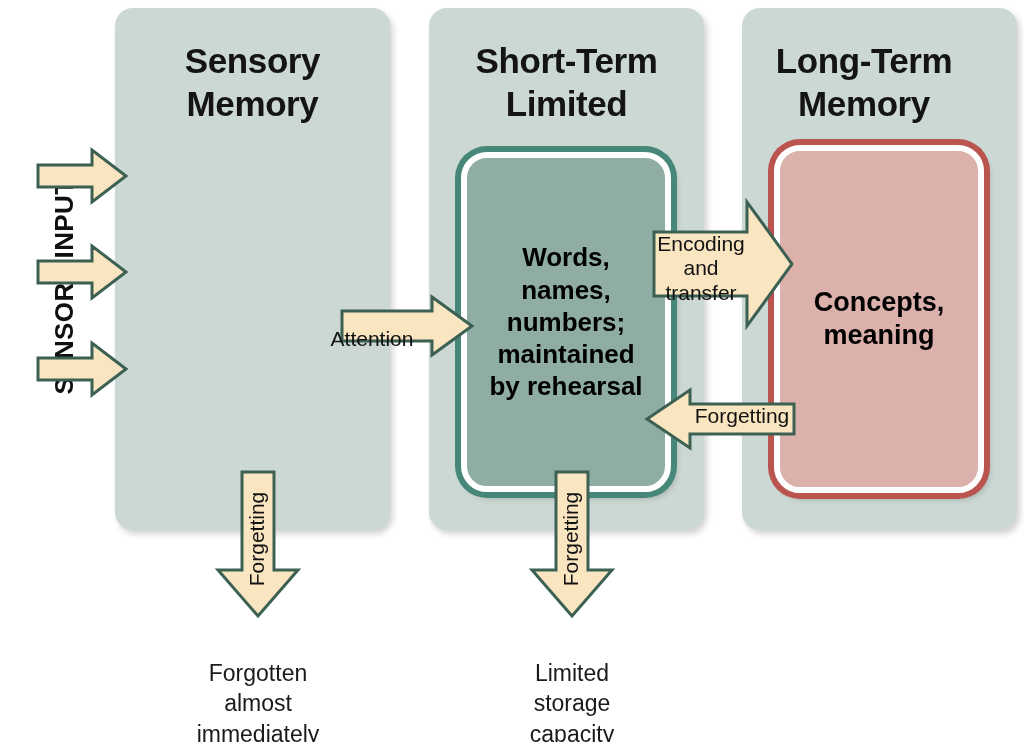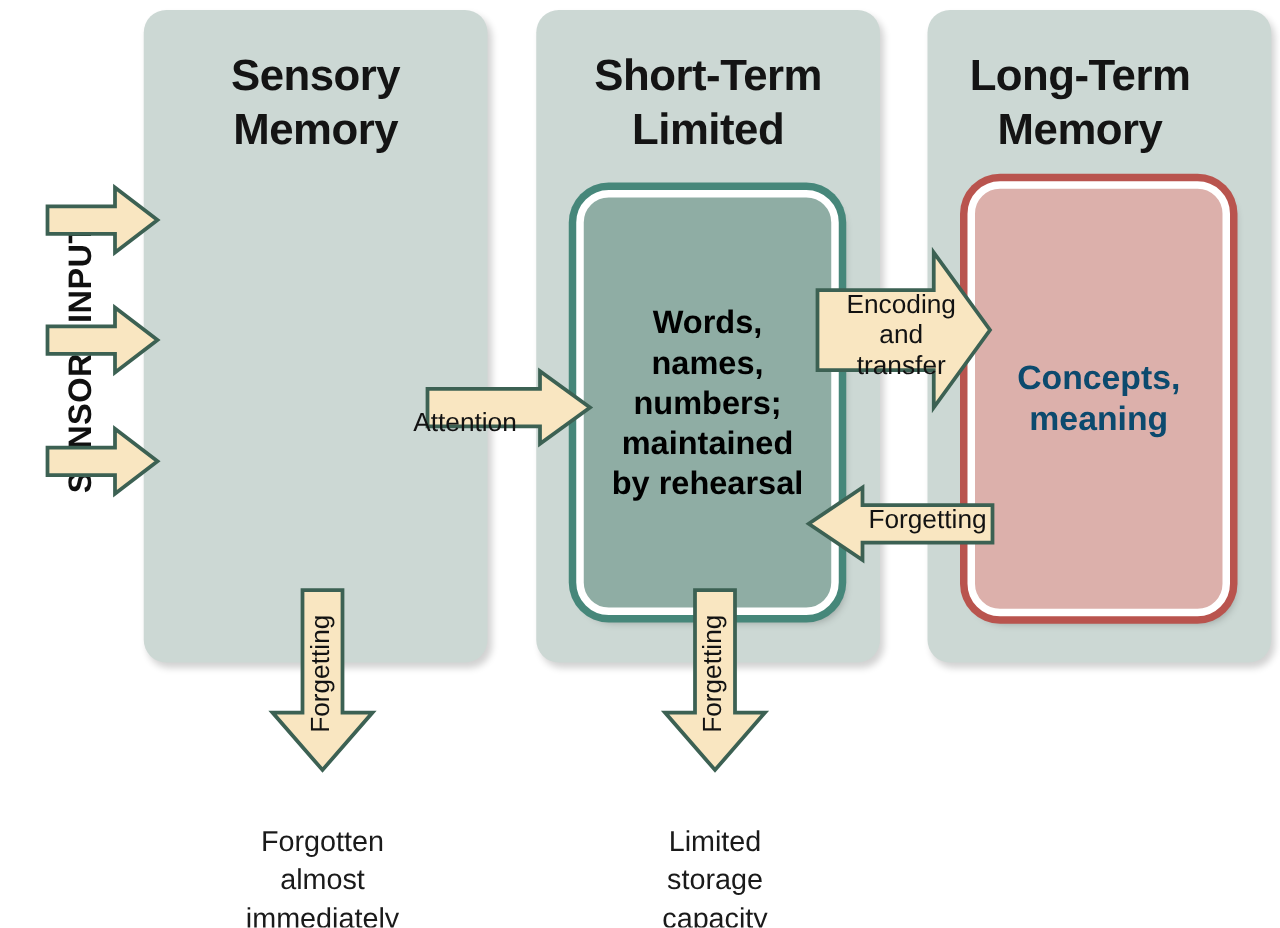--- a/index.html
+++ b/index.html
@@ -65,21 +65,21 @@
     background: #8fada4;
     border: 6px solid #ffffff;
     box-shadow: 0 0 0 6px #46877a, 4px 5px 7px rgba(0,0,0,0.28);
     color: #000000;
     font-size: 26px;
   }
   .box-ltm {
     background: #dcb0ab;
     border: 6px solid #ffffff;
     box-shadow: 0 0 0 6px #b9544e, 4px 5px 7px rgba(0,0,0,0.28);
-    color: #0c4a6e;
+    color: #000000;
     font-size: 27px;
   }
 
   
   #sensory-input-label {
     position: absolute;
     left: -61px;
     top: 271px;
     width: 250px;
     text-align: center;
@@ -175,21 +175,21 @@
   </svg>
 
   <svg class="arrow-svg" style="left:340px; top:295px;" width="134" height="62" viewBox="0 0 134 62">
     <polygon class="arrow-shape" points="2,16 92,16 92,2 132,31 92,60 92,46 2,46"></polygon>
   </svg>
   <div class="arrow-label" style="left:328px; top:311px; width:88px;margin-top:16px;">Attention</div>
 
   <svg class="arrow-svg" style="left:652px; top:200px;" width="142" height="128" viewBox="0 0 142 128">
     <polygon class="arrow-shape" points="2,32 95,32 95,2 140,64 95,126 95,96 2,96"></polygon>
   </svg>
-  <div class="arrow-label" style="left:655px; top:232px; width:92px;padding-left:20px;">Encoding
+  <div class="arrow-label" style="left:655px; top:232px; width:92px;">Encoding
 and
 transfer</div>
 
   <svg class="arrow-svg" style="left:644px; top:388px;" width="152" height="62" viewBox="0 0 152 62">
     <polygon class="arrow-shape" points="150,16 46,16 46,2 3,31 46,60 46,46 150,46"></polygon>
   </svg>
   <div class="arrow-label" style="left:692px; top:404px; width:100px;">Forgetting</div>
 
   <svg class="arrow-svg" style="left:216px; top:470px;" width="84" height="148" viewBox="0 0 84 148">
     <polygon class="arrow-shape" points="26,2 58,2 58,100 82,100 42,146 2,100 26,100"></polygon>

